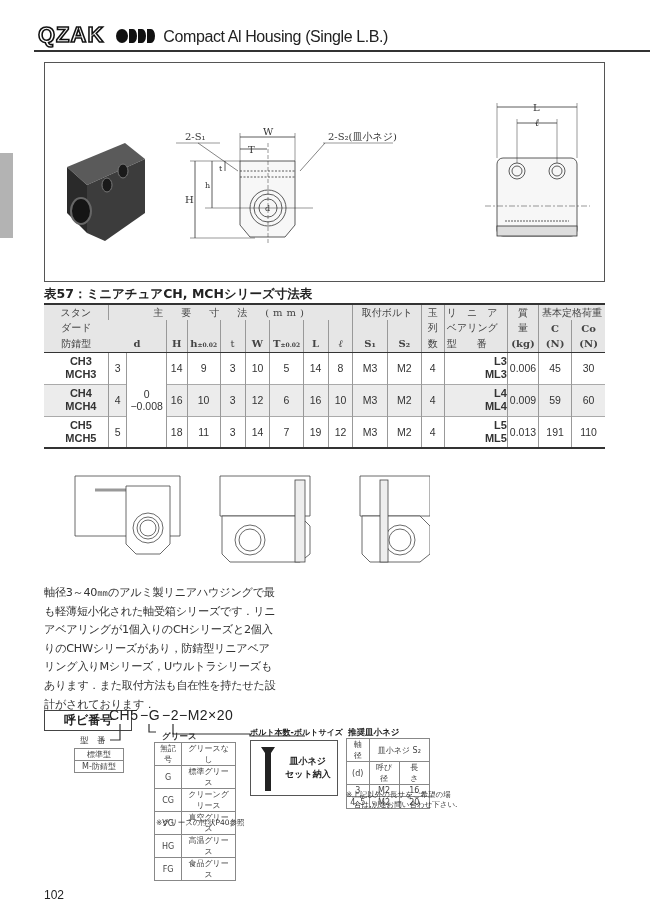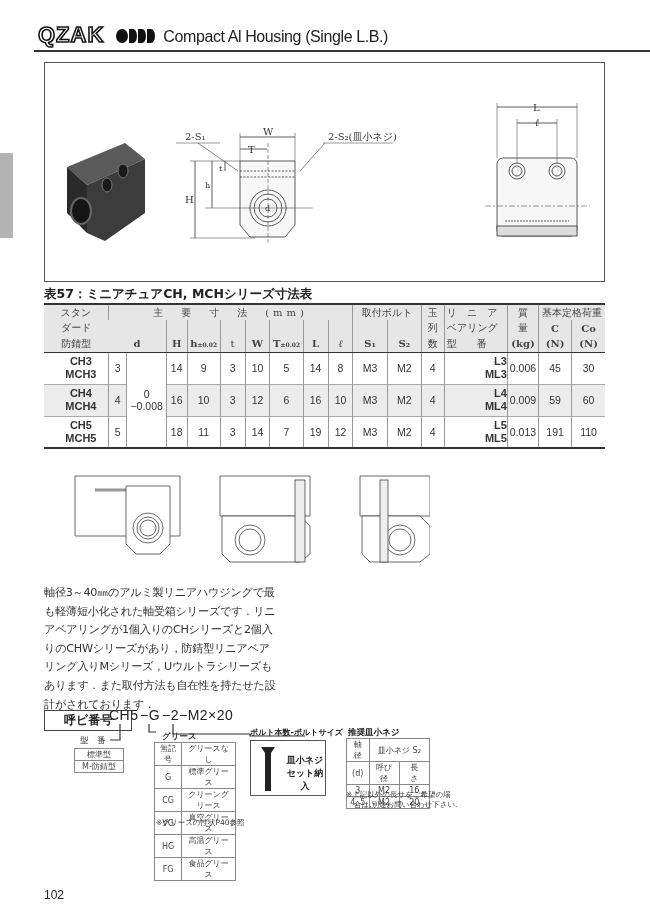--- a/index.html
+++ b/index.html
@@ -26,21 +26,21 @@
   table.spec tbody tr:nth-child(2) td.tol { background: #fff; }
   table.spec tbody tr { border-bottom: 1px solid #aaa; }
   table.spec tbody tr:last-child { border-bottom: 2.5px solid #333; }
   .sub { font-size: 6px; }
   .desc { position: absolute; left: 44px; top: 584px; width: 232px; font-size: 11.2px; line-height: 18.6px; color: #333; letter-spacing: -0.3px; }
   .pn-label { position: absolute; left: 44px; top: 710px; border: 1.5px solid #444; font-size: 12px; font-weight: bold; padding: 1px 19px; }
   .pn-code { position: absolute; top: 707px; font-family: "Liberation Sans", sans-serif; font-size: 14px; letter-spacing: 0.5px; }
   .small { font-size: 8.5px; color: #333; }
   .box-table { border-collapse: collapse; font-size: 8px; color: #444; }
   .box-table td { border: 1px solid #888; padding: 0 3px; text-align: center; height: 12px; }
-  .screw-box { position: absolute; left: 250px; top: 740px; width: 76px; height: 56px; border: 1.2px solid #555; font-family: Liberation Mono, monospace; }
+  .screw-box { position: absolute; left: 250px; top: 740px; width: 88px; height: 56px; border: 1.2px solid #555; }
   .page-num { position: absolute; left: 44px; top: 888px; font-size: 12px; font-family: "Liberation Sans", sans-serif; }
 </style>
 </head>
 <body>
 
 <div class="header">
   <span class="logo">QZAK</span>
   <span class="dots">
       <span></span>
       <span></span>

